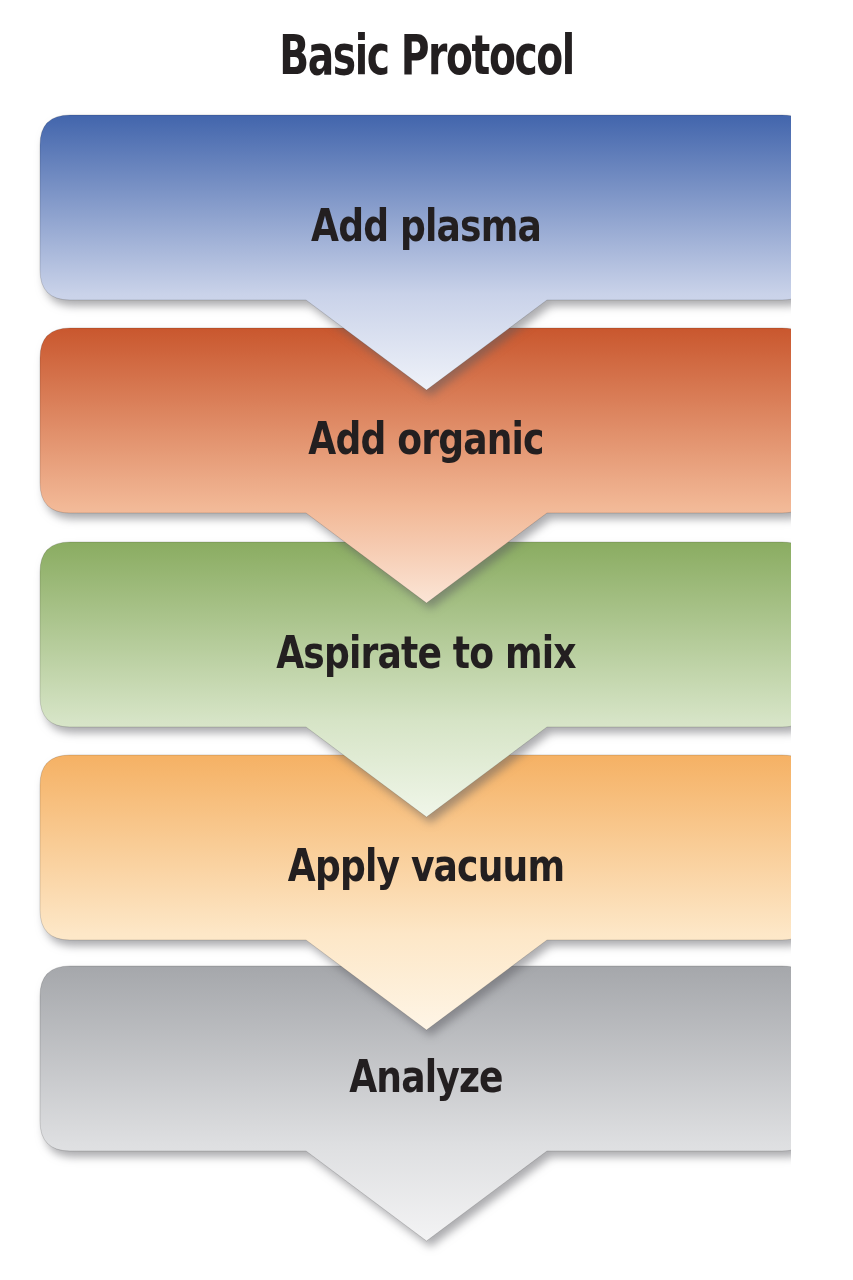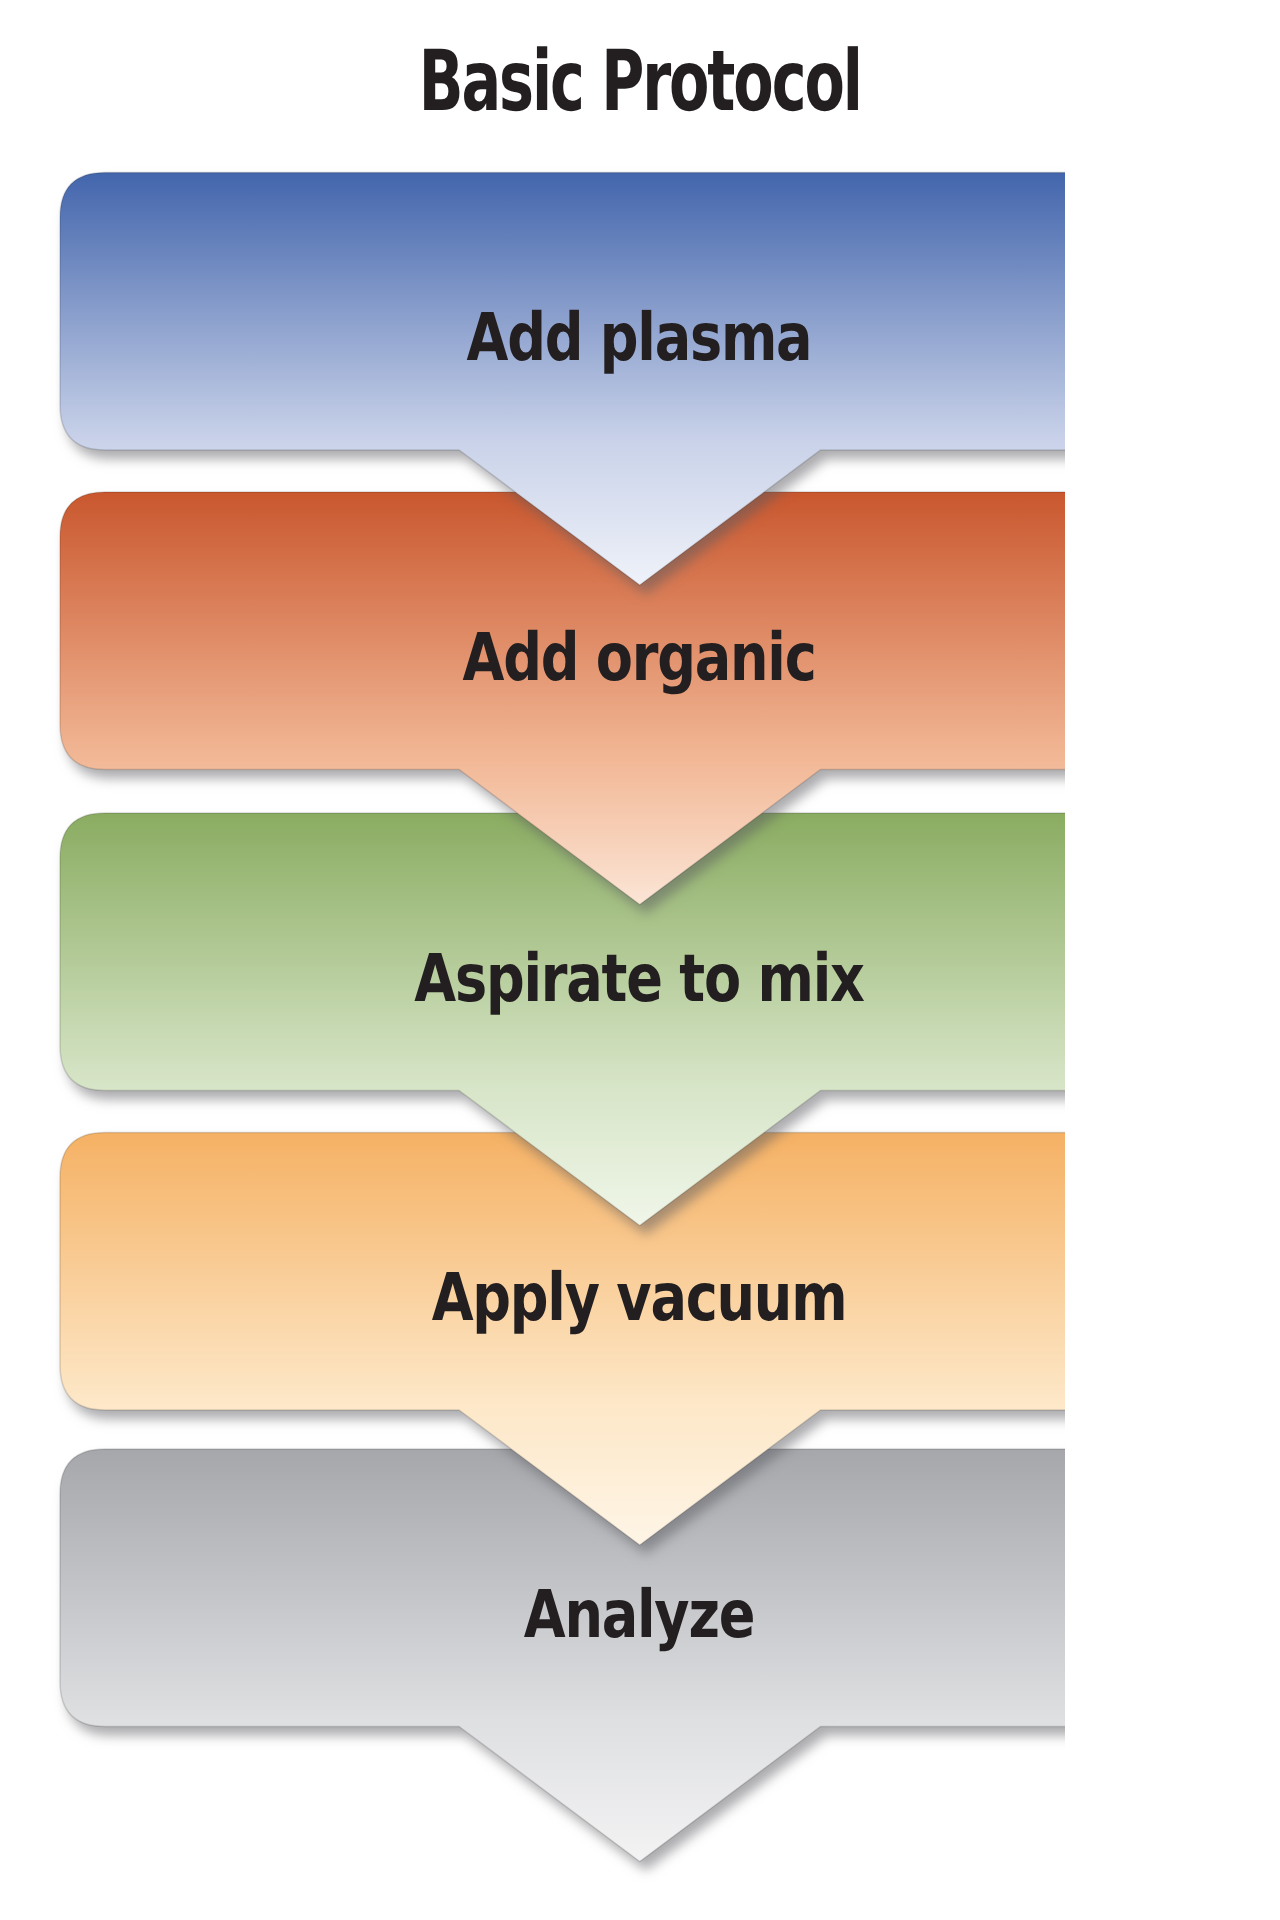--- a/index.html
+++ b/index.html
@@ -2,21 +2,21 @@
 <html><head>
 <meta charset="utf-8">
 <style>
   html, body {
     margin: 0;
     padding: 0;
     background: #ffffff;
   }
   .canvas {
     position: relative;
-    width: 710px;
+    width: 791px;
     height: 1280px;
     background: #ffffff;
     overflow: hidden;
     font-family: "DejaVu Sans", "Liberation Sans", sans-serif;
   }
   .diagram-title {
     position: absolute;
     top: 22px;
     left: 0;
     width: 853px;

